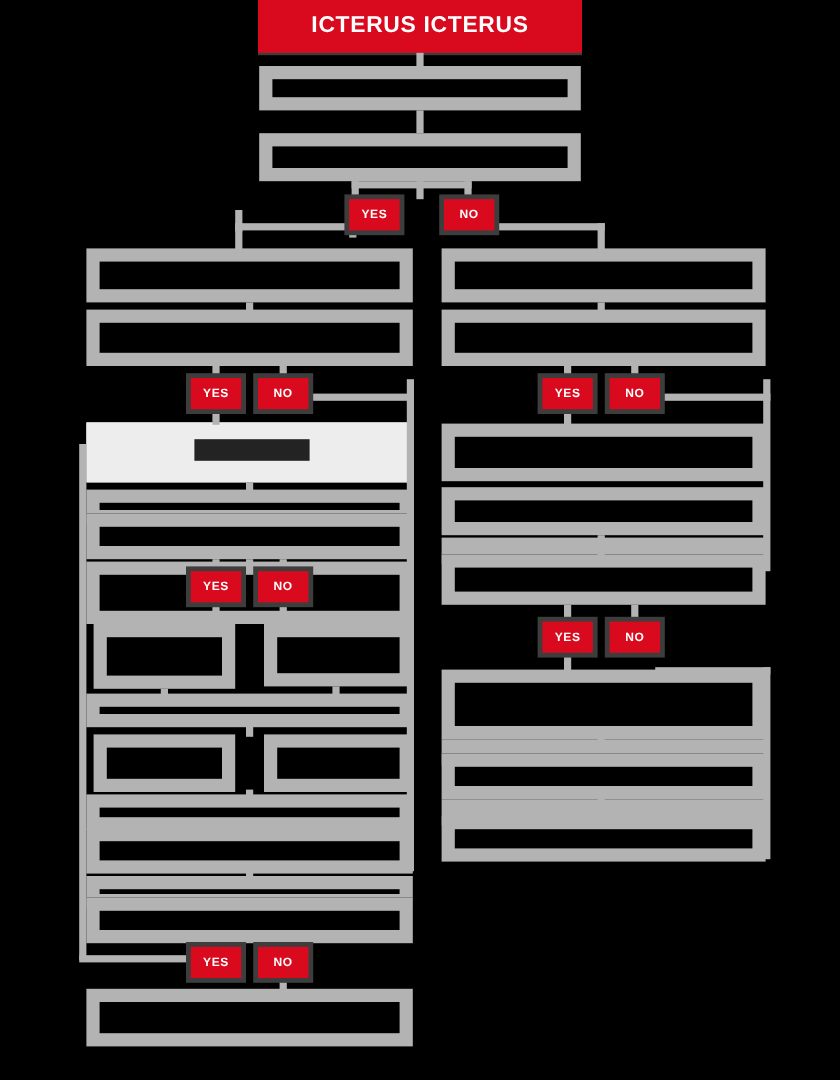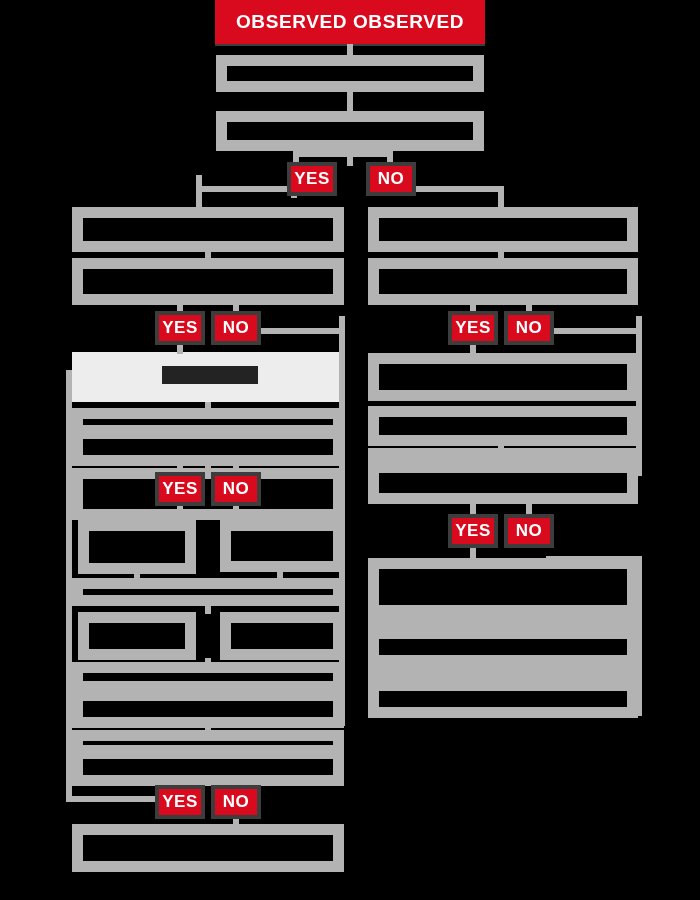--- a/index.html
+++ b/index.html
@@ -46,36 +46,36 @@
   }
   .selection{
     position:absolute;background:#232323;
   }
 
   
   .badge{
     background:#da0a1e;
     color:#fff;
     font-weight:bold;
-    font-size:17px;
+    font-size:10px;
     letter-spacing:0.5px;
     display:flex;align-items:center;justify-content:center;
     box-shadow:0 0 0 4px #3d3d3d;
     z-index:6;
   }
 
   
   .conn{position:absolute;background:#b3b3b3;z-index:1;}
 </style>
 </head>
 <body>
 
 <div id="canvas">
 
-  <div class="node title-banner" style="left:215px;top:0px;width:270px;height:44px;">OBSERVED OBSERVED</div>
+  <div class="node title-banner" style="left:215px;top:0px;width:270px;height:44px;">ICTERUS ICTERUS</div>
 
   <div class="conn" style="left:347px;top:44px;width:6px;height:11px;"></div>
   <div class="conn" style="left:347px;top:92px;width:6px;height:19px;"></div>
   <div class="conn" style="left:347px;top:151px;width:6px;height:15px;"></div>
 
   <div class="conn" style="left:293px;top:151px;width:100px;height:6px;"></div>
   <div class="conn" style="left:293px;top:151px;width:6px;height:15px;"></div>
   <div class="conn" style="left:387px;top:151px;width:6px;height:15px;"></div>
 
   <div class="conn" style="left:291px;top:192px;width:6px;height:6px;"></div>

